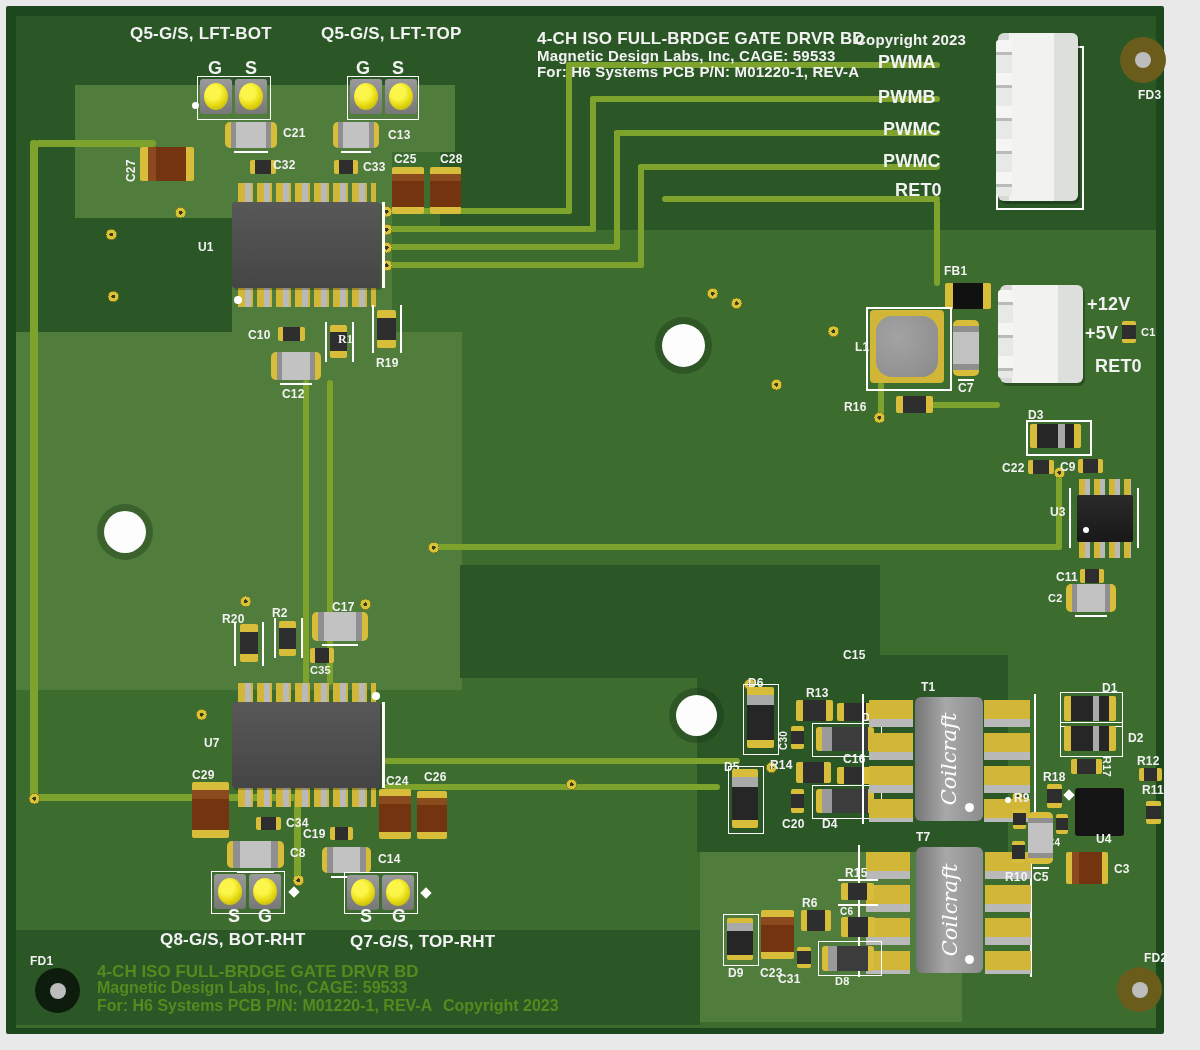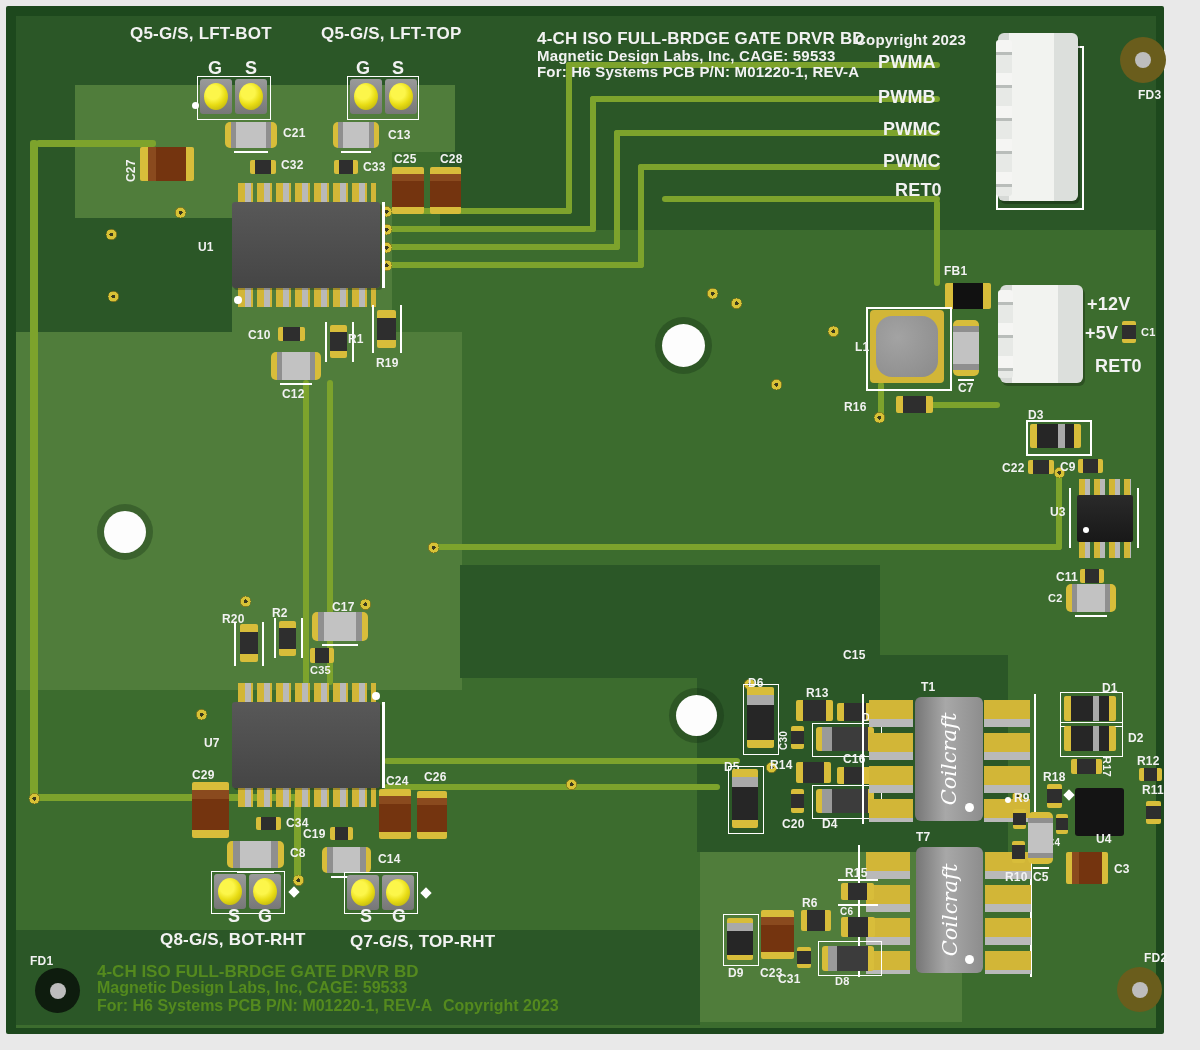--- a/index.html
+++ b/index.html
@@ -228,21 +228,21 @@
   <div class="b pin2" style="left:350px;top:79px;">
       <div class="p"></div>
       <div class="p"></div>
     </div>
 
   <div class="b cel" style="left:225px;top:122px;width:52px;height:26px;"></div>
   <span class="b silk" style="left:283px;top:126px;">C21</span>
   <div class="b cel" style="left:333px;top:122px;width:46px;height:26px;"></div>
   <span class="b silk" style="left:388px;top:128px;">C13</span>
   <div class="b ch" style="left:250px;top:160px;width:26px;height:14px;"></div>
-  <span class="b silk" style="left:281px;top:158px;">C32</span>
+  <span class="b silk" style="left:273px;top:158px;">C32</span>
   <div class="b ch" style="left:334px;top:160px;width:24px;height:14px;"></div>
   <span class="b silk" style="left:363px;top:160px;">C33</span>
   <div class="b tant" style="left:392px;top:167px;width:32px;height:47px;"></div>
   <span class="b silk" style="left:394px;top:152px;">C25</span>
   <div class="b tant" style="left:430px;top:167px;width:31px;height:47px;"></div>
   <span class="b silk" style="left:440px;top:152px;">C28</span>
   <div class="b tanth" style="left:140px;top:147px;width:54px;height:34px;"></div>
   <span class="b silk rot-ccw" style="left:124px;top:182px;">C27</span>
 
   <div class="b pins" style="left:238px;top:183px;width:138px;height:19px;"></div>
@@ -250,21 +250,21 @@
   <div class="b soic" style="left:232px;top:202px;width:148px;height:86px;"></div>
   <div class="b wline" style="left:382px;top:202px;width:3px;height:86px;"></div>
   <span class="b silk" style="left:198px;top:240px;">U1</span>
   <div class="b dot" style="left:234px;top:296px;"></div>
 
   <div class="b ch" style="left:278px;top:327px;width:27px;height:14px;"></div>
   <span class="b silk" style="left:248px;top:328px;">C10</span>
   <div class="b wline" style="left:325px;top:322px;width:2px;height:40px;"></div>
   <div class="b wline" style="left:352px;top:322px;width:2px;height:40px;"></div>
   <div class="b cv" style="left:330px;top:325px;width:17px;height:33px;"></div>
-  <span class="b silk" style="left:348px;top:332px;">R1</span>
+  <span class="b silk" style="left:338px;top:332px;font-family:Liberation Serif, serif;">R1</span>
   <div class="b wline" style="left:372px;top:305px;width:2px;height:48px;"></div>
   <div class="b wline" style="left:400px;top:305px;width:2px;height:48px;"></div>
   <div class="b cv" style="left:377px;top:310px;width:19px;height:38px;"></div>
   <span class="b silk" style="left:376px;top:356px;">R19</span>
   <div class="b cel" style="left:271px;top:352px;width:50px;height:28px;"></div>
   <span class="b silk" style="left:282px;top:387px;">C12</span>
 
   <span class="b silk" style="left:222px;top:612px;">R20</span>
   <div class="b wline" style="left:234px;top:622px;width:2px;height:44px;"></div>
   <div class="b wline" style="left:262px;top:622px;width:2px;height:44px;"></div>

